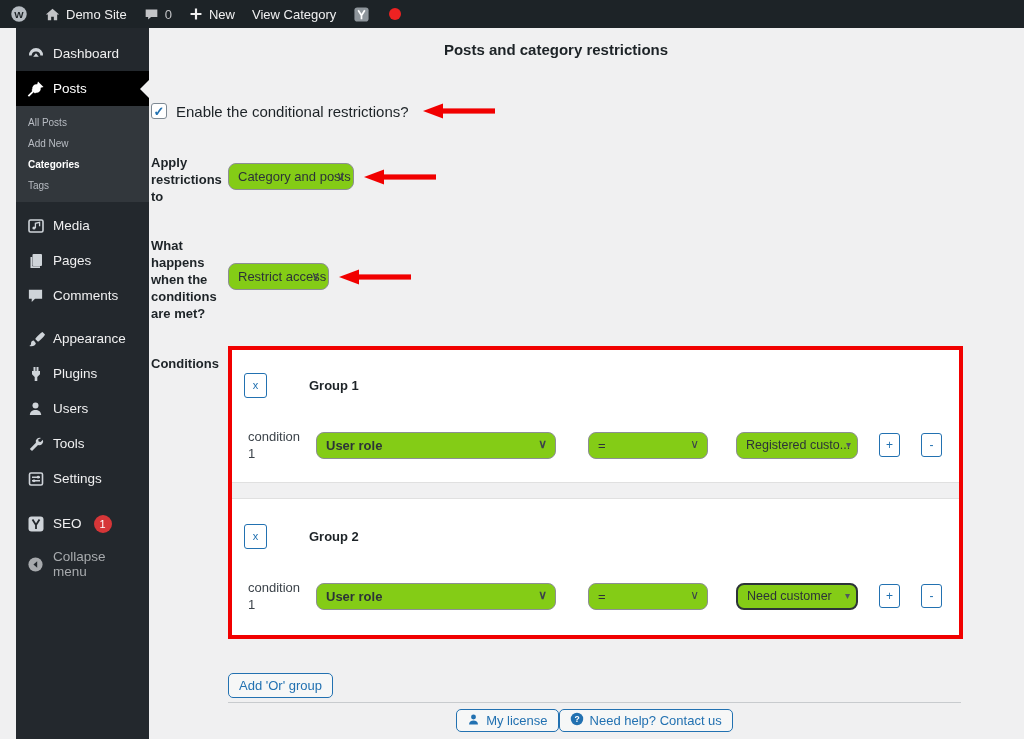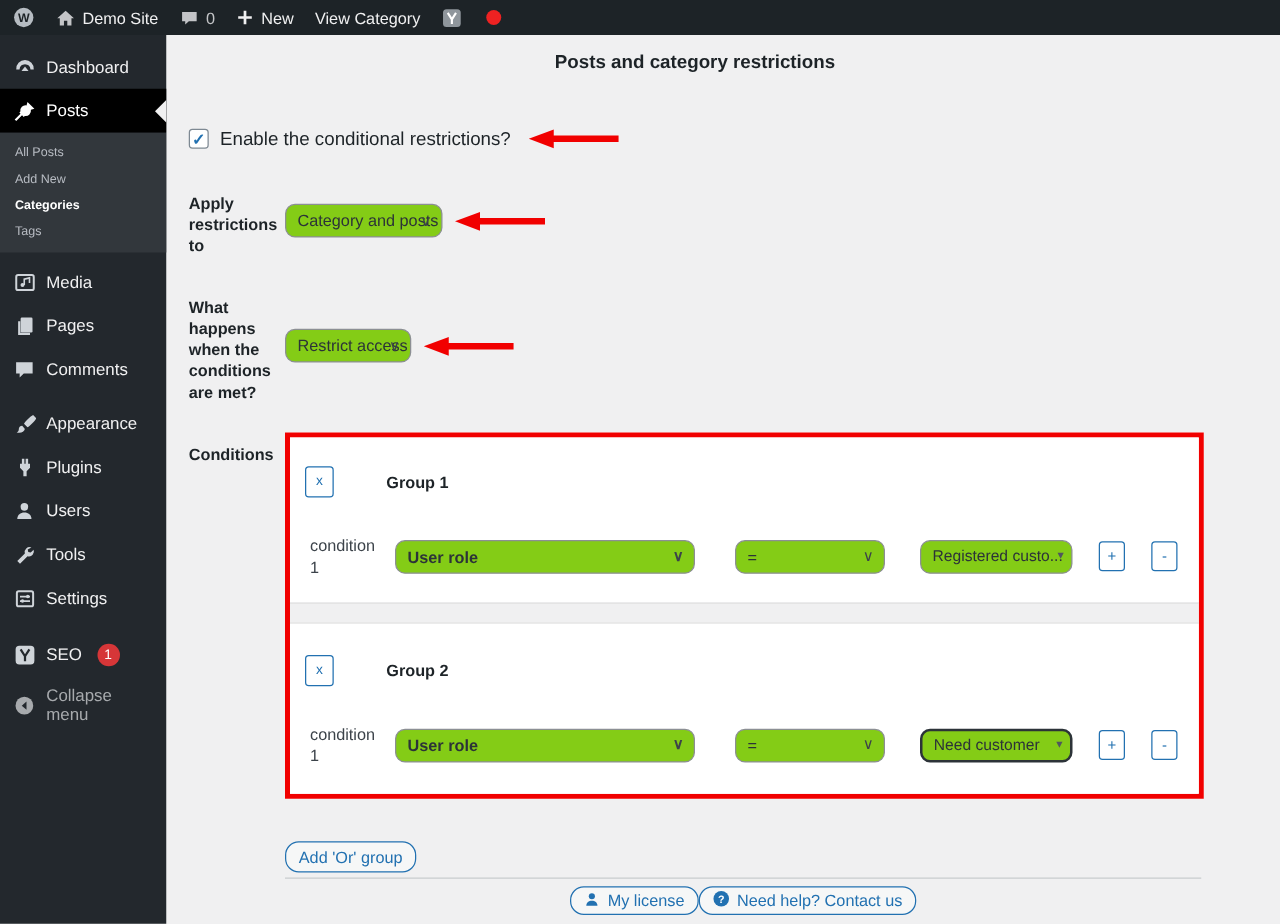--- a/index.html
+++ b/index.html
@@ -10,21 +10,21 @@
   .admin-bar { position:absolute; top:0; left:0; width:1024px; height:28px;
     background:#1d2327; color:#f0f0f1; display:flex; align-items:center;
     font-size:13px; z-index:30; padding-left:10px; }
   .ab-item { display:flex; align-items:center; gap:6px; margin-right:17px;
     cursor:pointer; white-space:nowrap; }
   .ab-item svg { display:block; }
   .ab-count { color:#c3c4c7; }
   .record-dot { width:12px; height:12px; border-radius:50%; background:#ee2222; margin-left:2px; }
 
   
-  .sidebar { position:absolute; top:28px; left:0; width:133px; height:711px;
+  .sidebar { position:absolute; top:28px; left:16px; width:133px; height:711px;
     background:#23282d; color:#f0f0f1; font-size:13.5px; z-index:20; padding-top:8px; }
   .menu-item { position:relative; display:flex; align-items:center; gap:8px;
     padding:8px 10px; cursor:pointer; color:#f0f0f1; }
   .menu-item .mi-icon { width:19px; height:19px; color:#cfd4d9; flex:0 0 19px;
     display:flex; align-items:center; justify-content:center; }
   .menu-item.active { background:#000000; color:#fff; }
   .menu-item.active .mi-icon { color:#fff; }
   .menu-item.active::after { content:""; position:absolute; right:0; top:50%;
     margin-top:-9px; border:9px solid transparent; border-right-color:#f0f0f1;
     border-left:0; }
@@ -86,21 +86,21 @@
   .op-select { width:120px; margin-left:32px; }
   .val-select { width:122px; margin-left:28px; font-size:12.5px; }
   .pm-btn { width:21px; height:24px; background:#fff; border:1px solid #2271b1;
     border-radius:3px; color:#2271b1; font-size:12px; cursor:pointer; margin-left:21px;
     font-family:"Liberation Sans", sans-serif; }
   .group-sep { height:17px; background:#f0f0f1; border-top:1px solid #e0e0e0;
     border-bottom:1px solid #e0e0e0; }
 
   .bottom-zone { margin-left:77px; width:733px; }
   .btn-secondary { display:inline-flex; align-items:center; gap:6px; height:25px;
-    background:#f6f7f7; border:1px solid #2271b1; border-radius:11px; color:#2271b1;
+    background:#f6f7f7; border:1px solid #2271b1; border-radius:5px; color:#2271b1;
     font-size:13px; padding:0 10px; cursor:pointer;
     font-family:"Liberation Sans", sans-serif; }
   .add-group { margin-top:34px; }
   .hr { border:none; border-top:1px solid #c8cbce; height:0; }
   .hr1 { margin-top:4px; }
   .bottom-buttons { margin-top:6px; display:flex; justify-content:center; gap:0; }
   .bottom-buttons .btn-secondary { height:23px; }
 </style>
 </head>
 <body>

